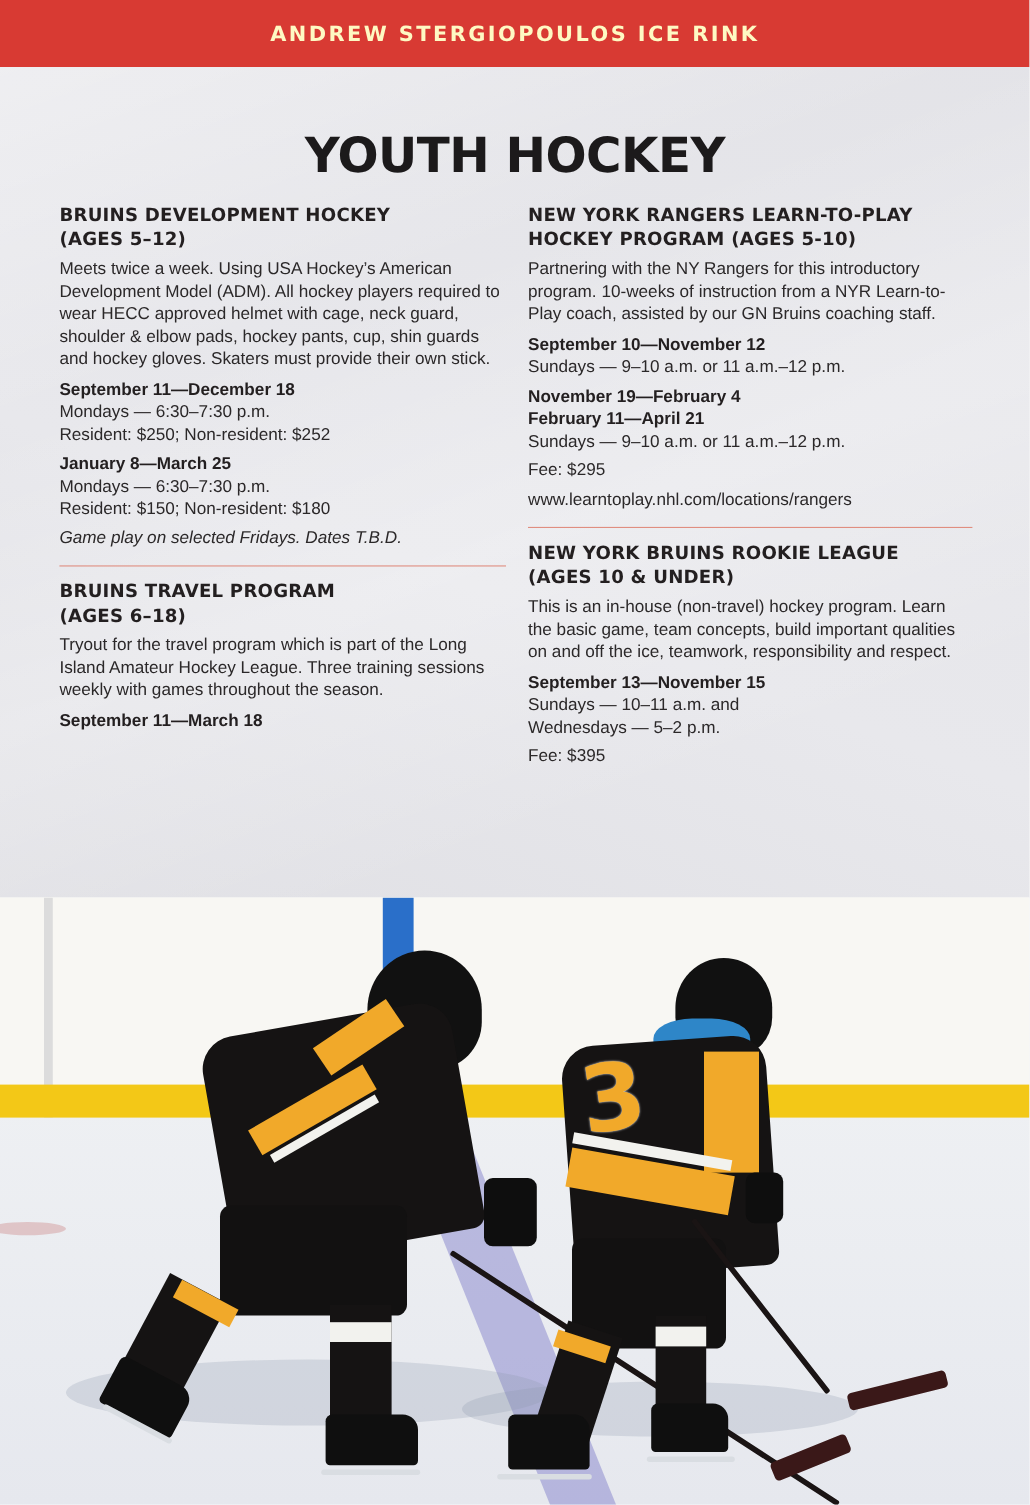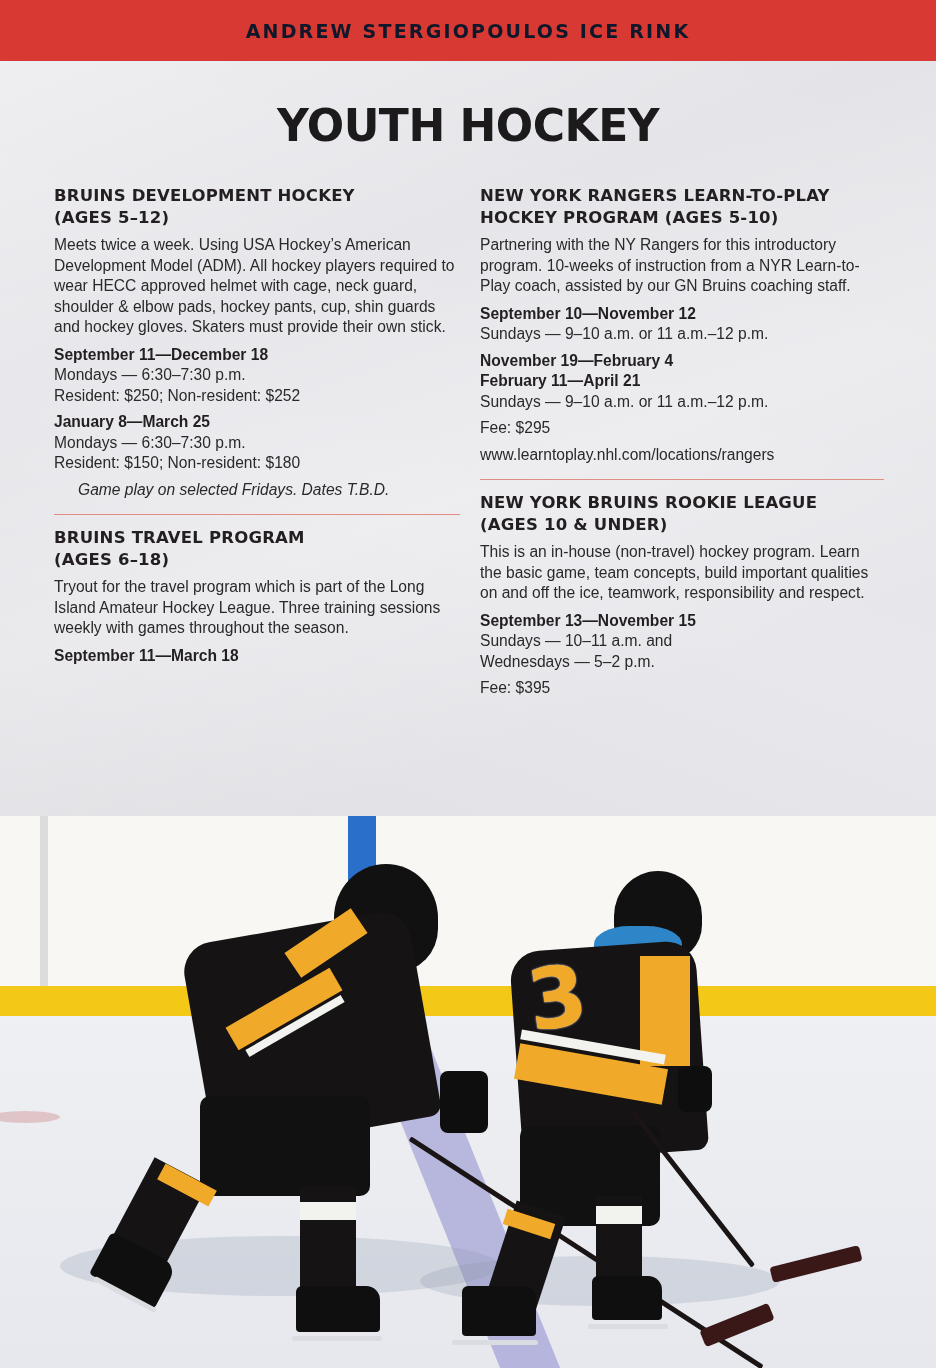--- a/index.html
+++ b/index.html
@@ -8,47 +8,47 @@
     background: #ffffff;
     font-family: "Liberation Sans", "DejaVu Sans", sans-serif;
     color: #231f20;
   }
   .banner {
     position: absolute; left: 0; top: 0; width: 936px; height: 61px;
     background: #d83a33;
     display: flex; align-items: center; justify-content: center;
   }
   .banner-text {
-    color: #0f172a; font-weight: bold; font-size: 19px; letter-spacing: 2.2px;
+    color: #fef9c3; font-weight: bold; font-size: 19px; letter-spacing: 2.2px;
     font-family: "DejaVu Sans", sans-serif;
   }
   .ice {
     position: absolute; left: 0; top: 61px; width: 936px; height: 755px;
     background:
       linear-gradient(160deg, rgba(255,255,255,0.35) 0%, rgba(255,255,255,0) 30%, rgba(255,255,255,0.25) 55%, rgba(255,255,255,0) 80%),
       linear-gradient(20deg, rgba(200,200,206,0.25) 0%, rgba(255,255,255,0) 40%, rgba(210,210,216,0.2) 100%),
       #e8e8ec;
   }
   .page-title {
-    position: absolute; left: 0; top: 100px; width: 936px; text-align: center;
+    position: absolute; left: 0; top: 116px; width: 936px; text-align: center;
     font-family: "DejaVu Sans", sans-serif; font-weight: bold;
     font-size: 44px; letter-spacing: -0.5px; color: #1c1a1b;
   }
   .col { position: absolute; top: 185px; width: 406px; }
   .col-left { left: 54px; }
   .col-right { left: 480px; width: 404px; }
   .section h2 {
     margin: 0 0 6px 0; font-family: "DejaVu Sans", sans-serif; font-weight: bold;
     font-size: 16.5px; line-height: 22px; color: #231f20; letter-spacing: 0.2px;
   }
   .section p { margin: 0; font-size: 15.6px; line-height: 20.5px; color: #2b2829; }
   .section .desc { margin-bottom: 7px; }
   .section .date { font-weight: bold; color: #231f20; }
   .section .block { margin-bottom: 6px; }
-  .section .note { font-style: italic; margin-left: 24px; }
+  .section .note { font-style: italic; }
   .section .link { }
   .divider { height: 1px; background: #e08e80; margin: 14px 0 12px 0; }
   .photo {
     position: absolute; left: 0; top: 816px; width: 936px; height: 552px; overflow: hidden;
     background: linear-gradient(180deg, #f7f6f2 0%, #f4f3ef 30%, #eef0f3 34%, #e6e8ee 100%);
   }
   .boards { position: absolute; left: 0; top: 0; width: 936px; height: 185px; background: #f8f7f3; }
   .kickplate { position: absolute; left: 0; top: 170px; width: 936px; height: 30px; background: #f3c817; }
   .seam { position: absolute; left: 40px; top: 0; width: 8px; height: 200px; background: #dcdcdc; }
   .post { position: absolute; left: 348px; top: 0; width: 28px; height: 230px; background: #2a6fc9; }

